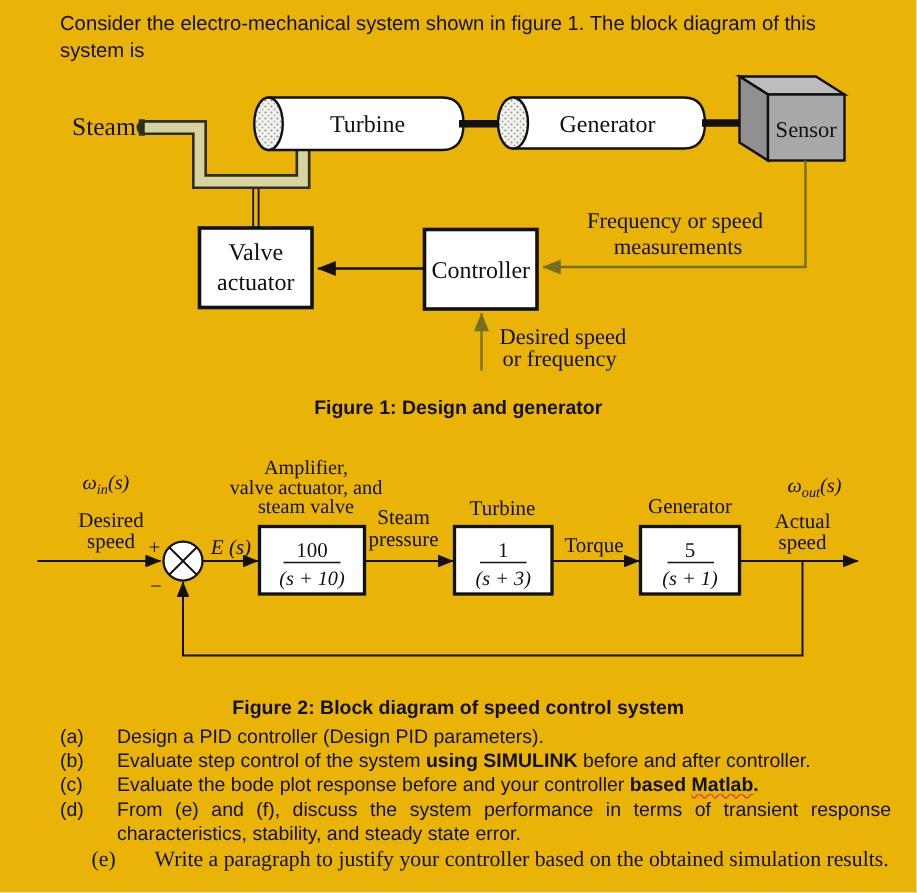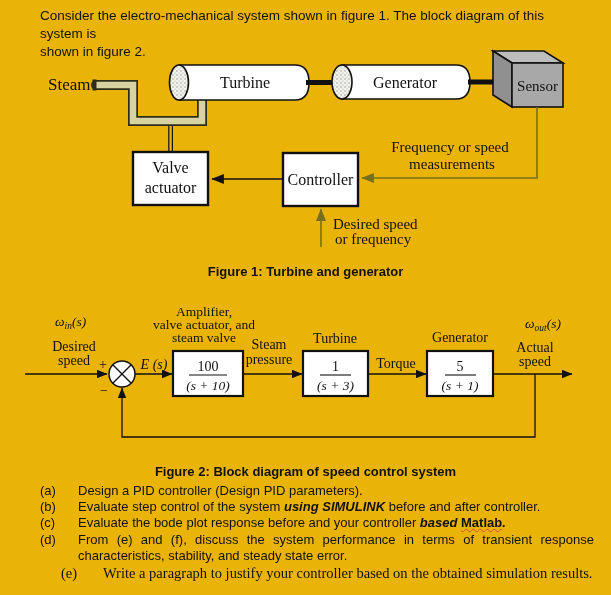--- a/index.html
+++ b/index.html
@@ -14,34 +14,33 @@
   #fig2{top:295px;}
   svg text{fill:#111;}
   .serif{font-family:"Liberation Serif",serif;}
   .f16{font-size:16px;} .f15{font-size:15px;} .f17{font-size:17px;}
   .f13{font-size:13.5px;} .f14{font-size:14px;} .it{font-style:italic;}
   .questions{position:absolute;left:40px;top:483px;width:554px;font-size:13px;line-height:16.2px;}
   .qrow{display:flex;align-items:flex-start;}
   .qlabel{width:38px;flex:none;}
   .qtext{flex:1;}
   .just{text-align:justify;}
-  .b{font-weight:bold;font-style:italic;}
+  .b{font-weight:bold;}
   .wavy{font-weight:bold;text-decoration:underline;text-decoration-style:wavy;
         text-decoration-color:#d84a3a;text-decoration-thickness:1px;}
   .qe{font-family:"Liberation Serif",serif;font-size:14.5px;margin-top:1px;}
   .qe .qlabel{margin-left:21px;width:42px;}
 </style>
 </head>
 <body>
 
 <div id="page">
 
   <div class="intro">
     <div>Consider the electro-mechanical system shown in figure 1. The block diagram of this system is</div>
-    <div>shown in figure 2.</div>
   </div>
 
   <svg id="fig1" width="611" height="212" viewBox="0 0 611 212">
     <defs>
       <pattern id="stip" width="4" height="4" patternUnits="userSpaceOnUse">
         <rect width="4" height="4" fill="#f2f2ee"></rect>
         <circle cx="1" cy="1" r="0.7" fill="#8f8f8f"></circle>
         <circle cx="3" cy="3" r="0.6" fill="#a5a5a5"></circle>
       </pattern>
       <marker id="arrB" viewBox="0 0 10 8" refX="9.5" refY="4" markerWidth="13" markerHeight="10" orient="auto" markerUnits="userSpaceOnUse">
@@ -105,21 +104,21 @@
       <text x="320.5" y="139" text-anchor="middle" class="serif f16">Controller</text>
     </g>
 
     <line x1="283" y1="133" x2="212" y2="133" stroke="#111" stroke-width="1.6" marker-end="url(#arrB)"></line>
 
     <line x1="321" y1="201" x2="321" y2="163" stroke="#76701e" stroke-width="1.6" marker-end="url(#arrO)"></line>
     <text x="333" y="183" class="serif f15">Desired speed</text>
     <text x="335" y="198" class="serif f15">or frequency</text>
   </svg>
 
-  <div class="caption" id="cap1">Figure 1: Turbine and generator</div>
+  <div class="caption" id="cap1">Figure 1: Design and generator</div>
 
   <svg id="fig2" width="611" height="160" viewBox="0 0 611 160">
     <defs>
       <marker id="arrB2" viewBox="0 0 10 8" refX="9.5" refY="4" markerWidth="11" markerHeight="8.5" orient="auto" markerUnits="userSpaceOnUse">
         <path d="M0,0 L10,4 L0,8 Z" fill="#111"></path>
       </marker>
     </defs>
 
     <text x="55" y="31" class="serif f13 it"><tspan>ω</tspan><tspan dy="3" font-size="9.5">in</tspan><tspan dy="-3">(s)</tspan></text>
     <text x="74" y="56" text-anchor="middle" class="serif f14">Desired</text>

